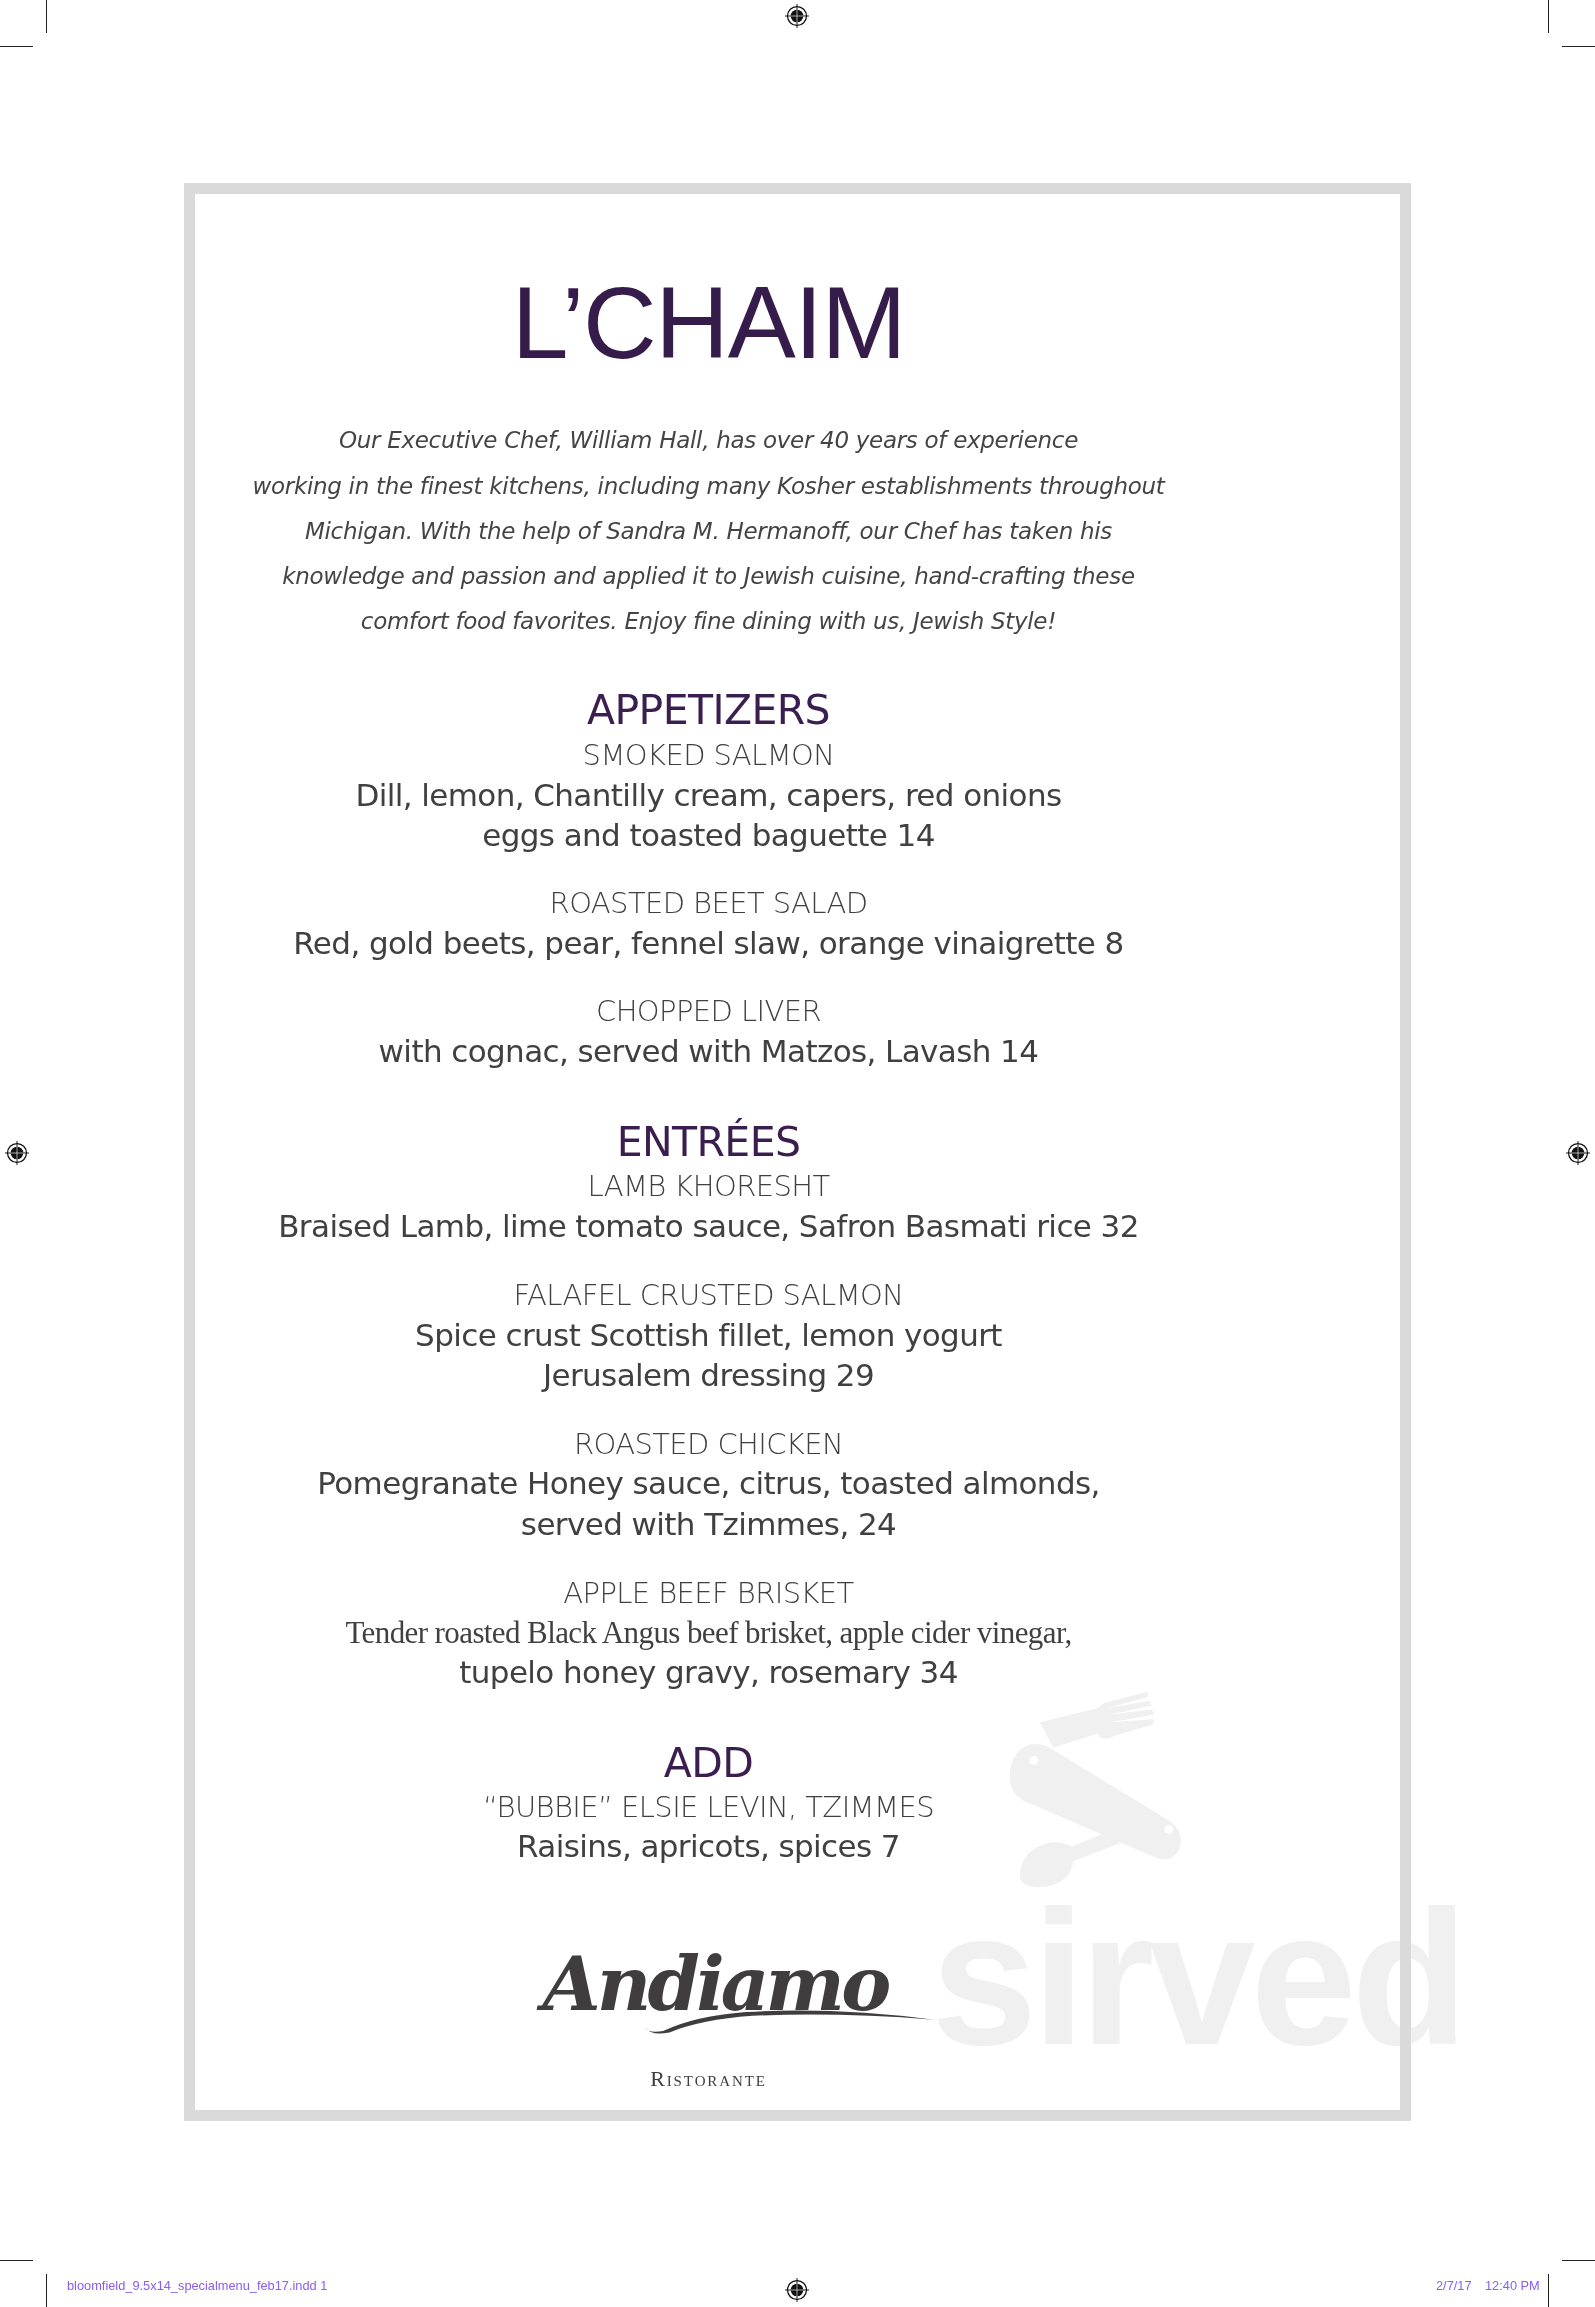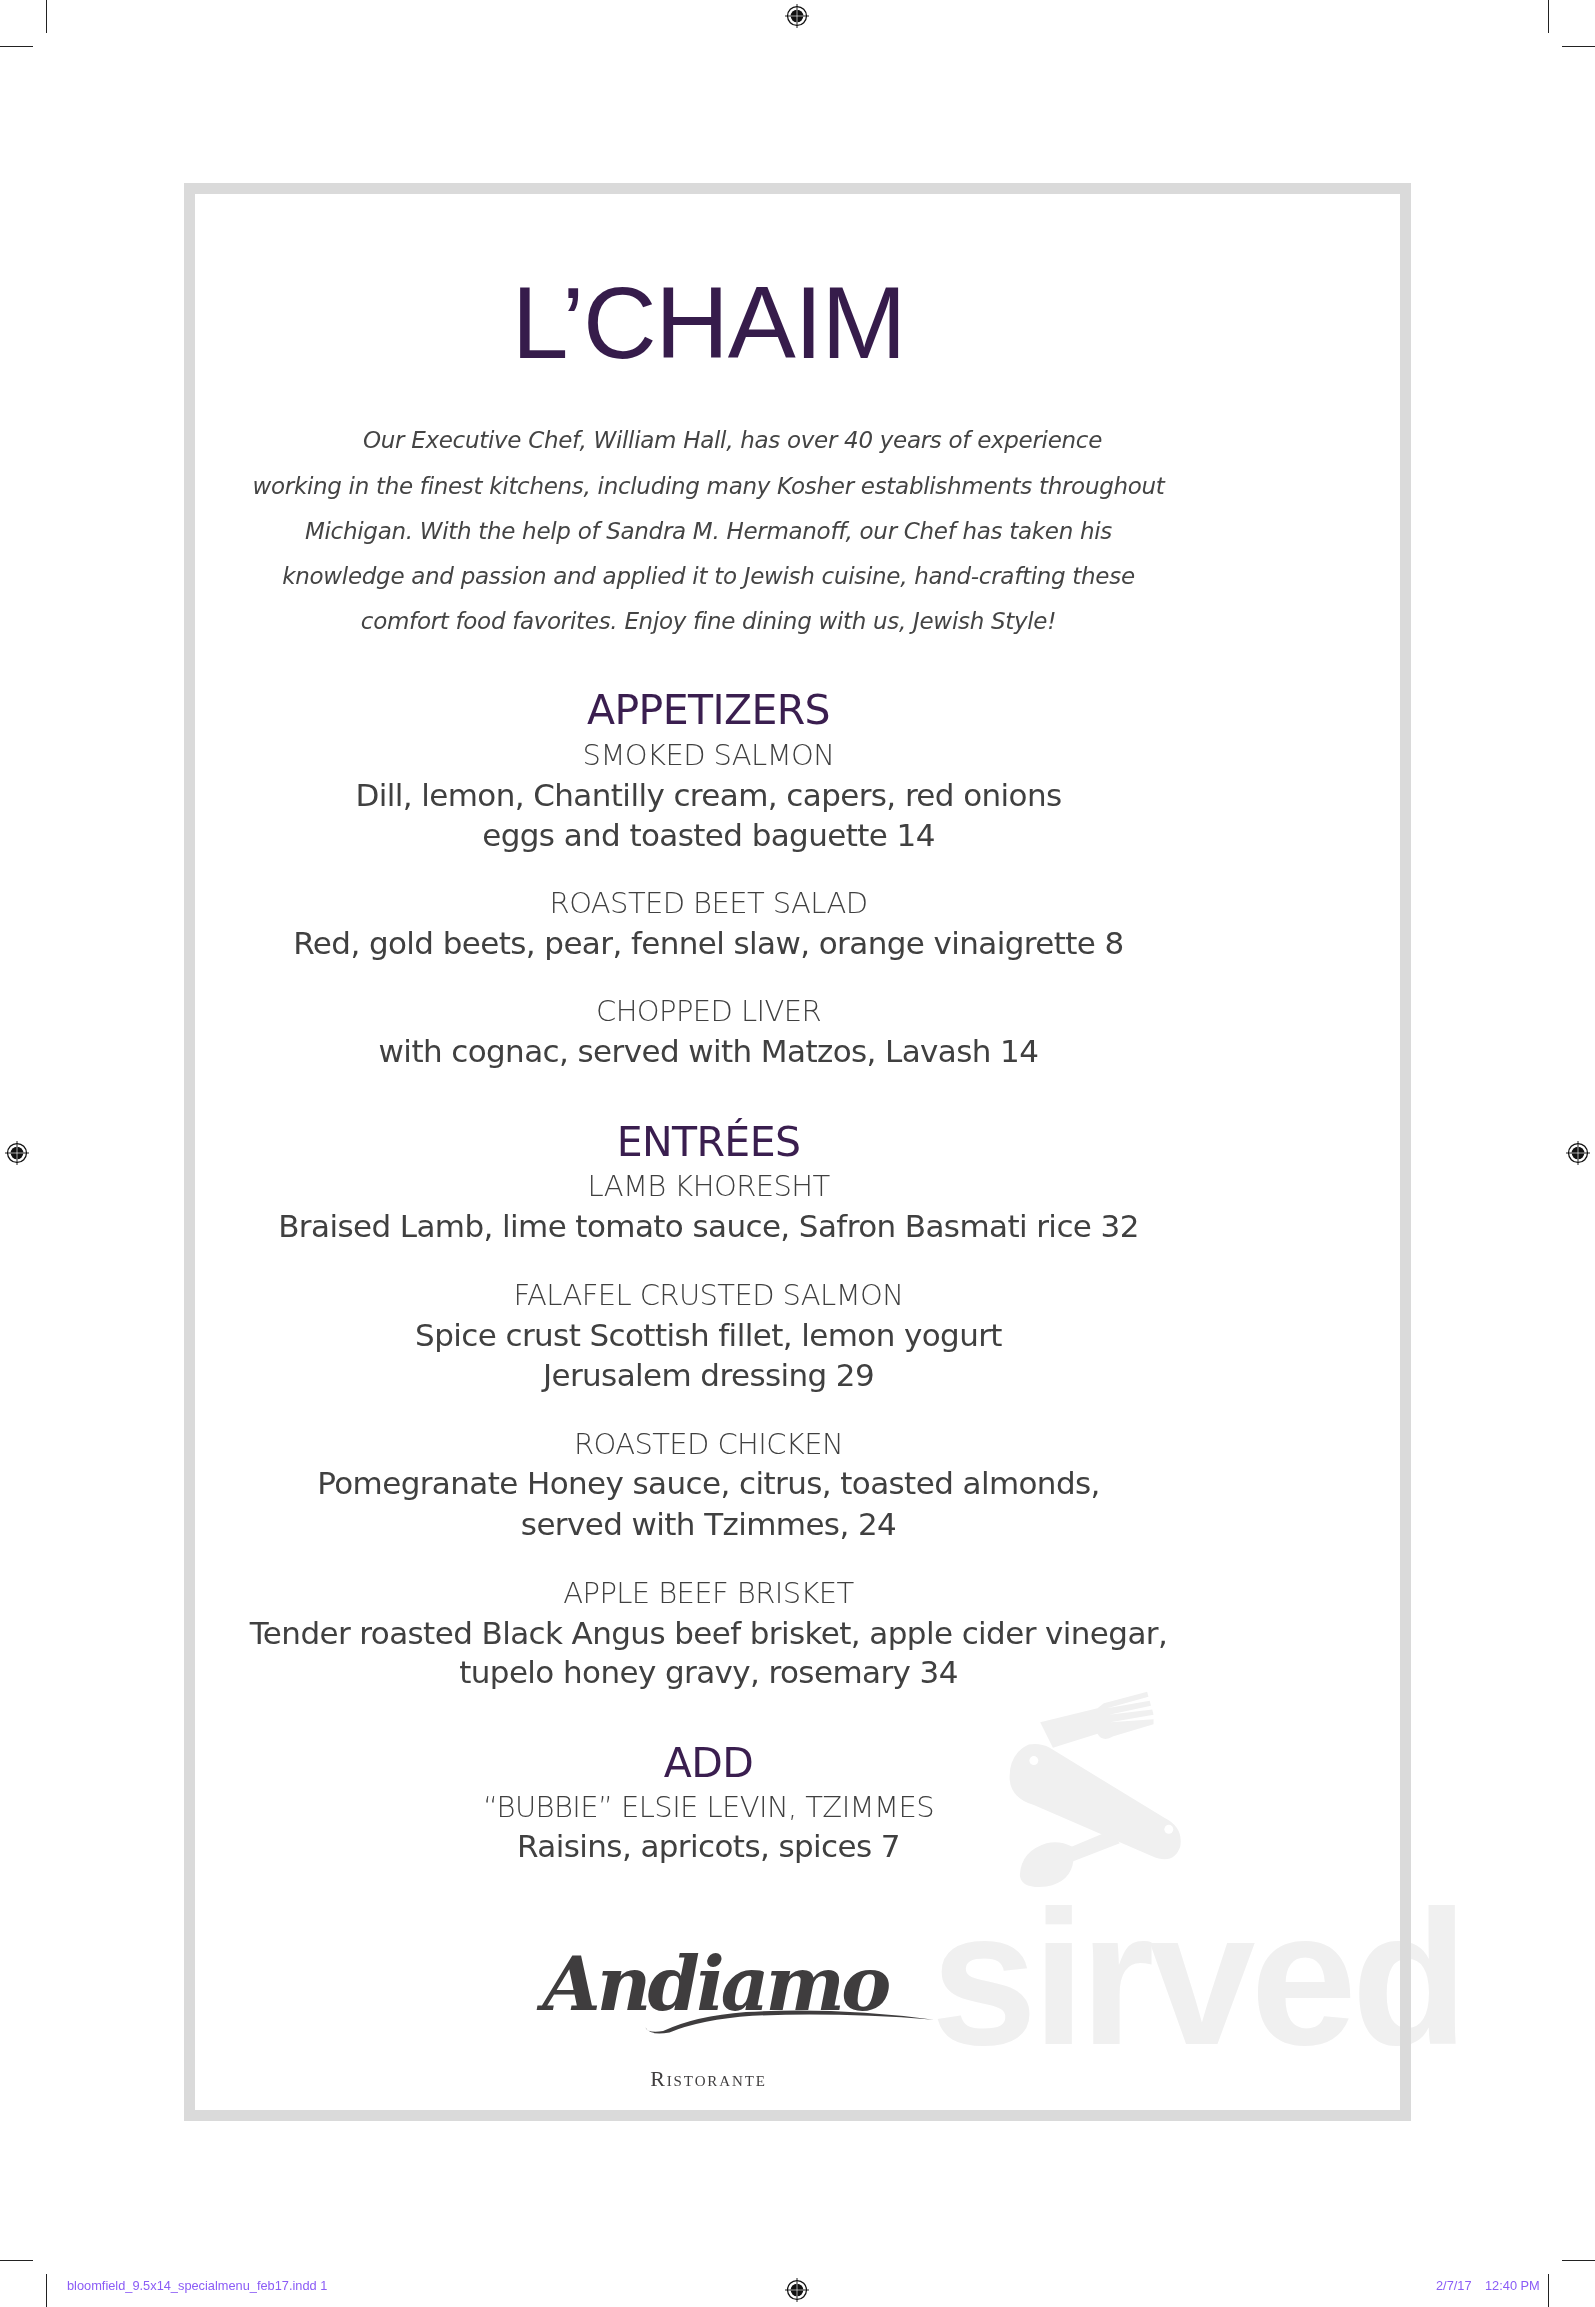--- a/index.html
+++ b/index.html
@@ -115,21 +115,21 @@
   </g>
   <circle cx="50" cy="120" r="7" fill="#ffffff"></circle>
   <circle cx="262" cy="228" r="7" fill="#ffffff"></circle>
 </svg>
 <div class="watermark-text">sirved</div>
 
 <div class="frame"></div>
 
 <div class="line title" style="top:323px;">L’CHAIM</div>
 
-<div class="line intro" style="top:440px;padding-left:24px;">Our Executive Chef, William Hall, has over 40 years of experience</div>
+<div class="line intro" style="top:440px;">Our Executive Chef, William Hall, has over 40 years of experience</div>
 <div class="line intro" style="top:486px;">working in the finest kitchens, including many Kosher establishments throughout</div>
 <div class="line intro" style="top:531px;text-align:center;">Michigan. With the help of Sandra M. Hermanoff, our Chef has taken his</div>
 <div class="line intro" style="top:576px;">knowledge and passion and applied it to Jewish cuisine, hand-crafting these</div>
 <div class="line intro" style="top:621px;">comfort food favorites. Enjoy fine dining with us, Jewish Style!</div>
 
 <div class="line section" style="top:710px;">APPETIZERS</div>
 <div class="line item" style="top:755px;">SMOKED SALMON</div>
 <div class="line desc" style="top:795px;">Dill, lemon, Chantilly cream, capers, red onions</div>
 <div class="line desc" style="top:835px;">eggs and toasted baguette  14</div>
 
@@ -145,21 +145,21 @@
 
 <div class="line item" style="top:1295px;">FALAFEL CRUSTED SALMON</div>
 <div class="line desc" style="top:1335px;">Spice crust Scottish fillet, lemon yogurt</div>
 <div class="line desc" style="top:1375px;">Jerusalem dressing  29</div>
 
 <div class="line item" style="top:1444px;">ROASTED CHICKEN</div>
 <div class="line desc" style="top:1483px;">Pomegranate Honey sauce, citrus, toasted almonds,</div>
 <div class="line desc" style="top:1524px;">served with Tzimmes, 24</div>
 
 <div class="line item" style="top:1593px;">APPLE BEEF BRISKET</div>
-<div class="line desc" style="top:1633px;">Tender roasted Black Angus beef brisket, apple cider vinegar,</div>
+<div class="line desc" style="top:1633px;font-family:Liberation Serif, serif;">Tender roasted Black Angus beef brisket, apple cider vinegar,</div>
 <div class="line desc" style="top:1672px;">tupelo honey gravy, rosemary  34</div>
 
 <div class="line section" style="top:1763px;">ADD</div>
 <div class="line item" style="top:1807px;">“BUBBIE” ELSIE LEVIN, TZIMMES</div>
 <div class="line desc" style="top:1846px;">Raisins, apricots, spices  7</div>
 
 <div class="line logo-script" style="top:1984px; left:6.4px;">Andiamo</div>
 <svg class="abs" style="left:644px; top:2003px;" width="293" height="32" viewBox="0 0 460 50">
   <path d="M2 38 Q6 48 30 44 Q80 20 160 14 Q300 6 455 26 Q300 14 170 20 Q90 26 40 46 Q10 52 2 38 Z" fill="#3f3d3e"></path>
 </svg>

